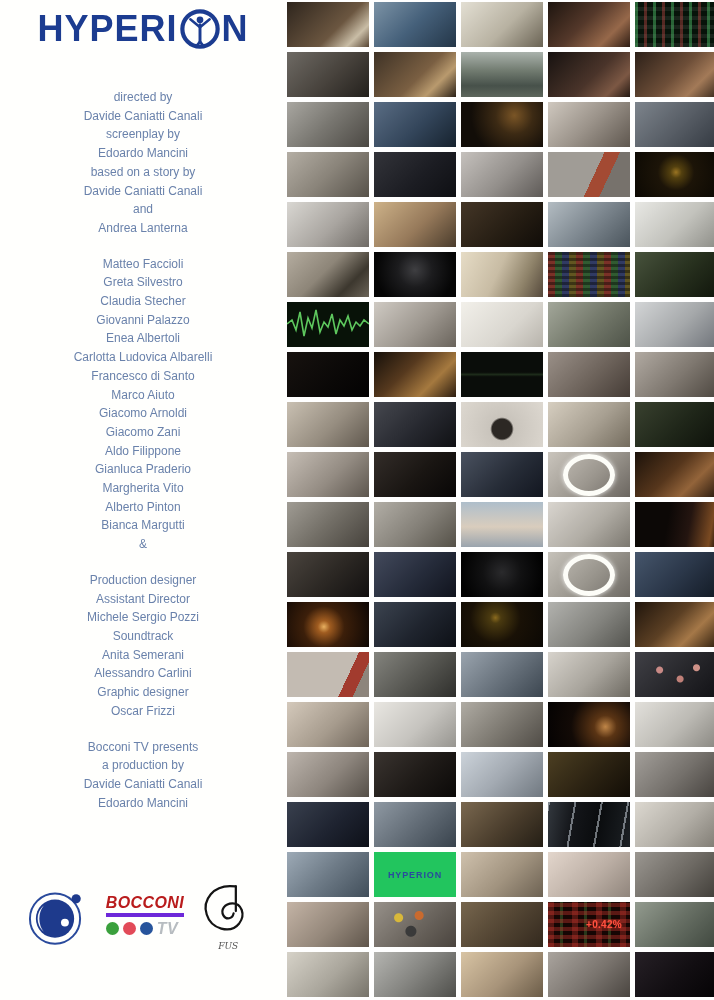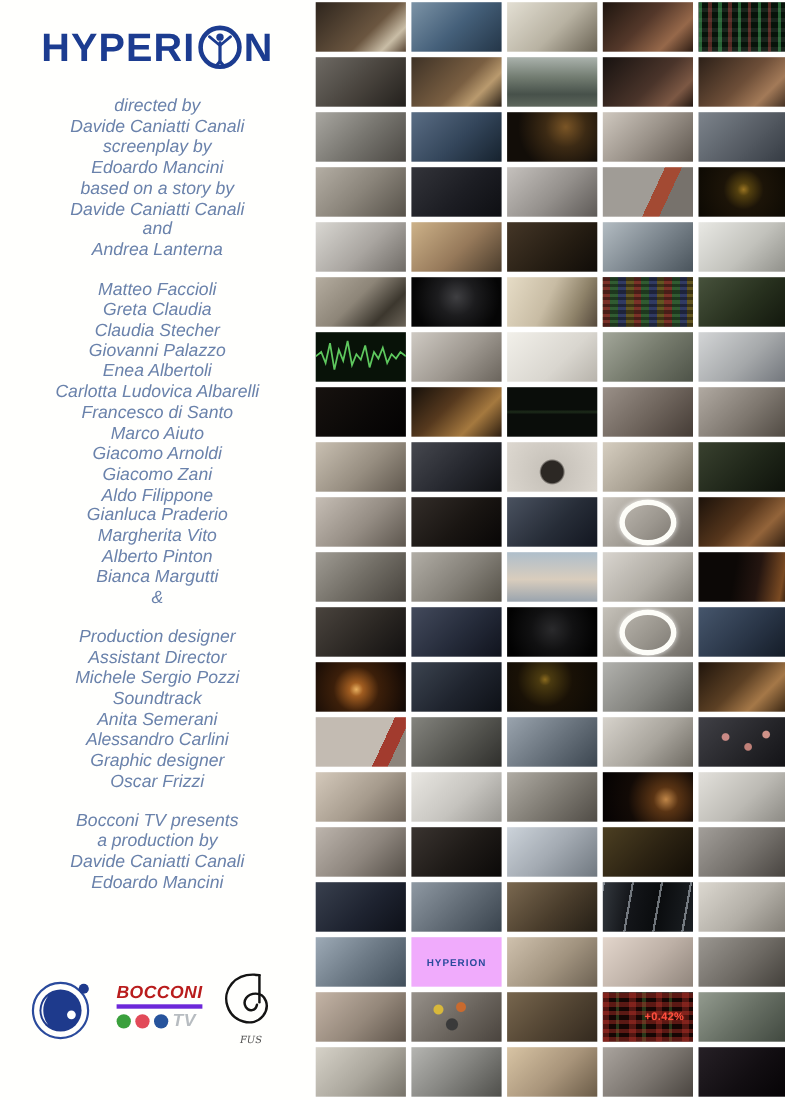--- a/index.html
+++ b/index.html
@@ -6,27 +6,27 @@
   body {
     width:714px; height:1000px; position:relative; overflow:hidden;
     background:#ffffff; font-family:"Liberation Sans", sans-serif;
   }
 
   
   .left-panel { position:absolute; left:0; top:0; width:286px; height:1000px; background:#fffffd; }
 
   .logo-row {
     display:flex; align-items:center; justify-content:center;
-    margin-top:22px; color:#1c3c90; font-weight:bold;
+    margin-top:8px; color:#1c3c90; font-weight:bold;
     font-size:36px; letter-spacing:1px; line-height:1;
   }
   .logo-row .o-icon { width:42px; height:42px; margin:0 1px; display:block; }
 
   .credits { position:absolute; top:88px; left:0; right:0; text-align:center;
-    color:#6a82ab; font-size:16px; line-height:18.7px; font-weight:400;font-style:italic; }
+    color:#6a82ab; font-size:12px; line-height:18.7px; font-weight:400; }
   .credit-block { margin:0 0 17px 0; }
   .credit-line { white-space:nowrap; }
 
   
   .logos-row { position:absolute; left:0; top:880px; width:280px;
     display:flex; align-items:center; justify-content:center; gap:16px; }
   .lens-logo { width:66px; height:68px; }
   .bocconi { display:flex; flex-direction:column; align-items:flex-start; }
   .bocconi-name { font-style:italic; font-weight:bold; font-size:16px; color:#b91c1c;
     letter-spacing:.4px; border-bottom:4px solid #6d28d9; padding-bottom:1px; }
@@ -76,21 +76,21 @@
         <div class="credit-line">Davide Caniatti Canali</div>
         <div class="credit-line">screenplay by</div>
         <div class="credit-line">Edoardo Mancini</div>
         <div class="credit-line">based on a story by</div>
         <div class="credit-line">Davide Caniatti Canali</div>
         <div class="credit-line">and</div>
         <div class="credit-line">Andrea Lanterna</div>
       </div>
     <div class="credit-block">
         <div class="credit-line">Matteo Faccioli</div>
-        <div class="credit-line">Greta Claudia</div>
+        <div class="credit-line">Greta Silvestro</div>
         <div class="credit-line">Claudia Stecher</div>
         <div class="credit-line">Giovanni Palazzo</div>
         <div class="credit-line">Enea Albertoli</div>
         <div class="credit-line">Carlotta Ludovica Albarelli</div>
         <div class="credit-line">Francesco di Santo</div>
         <div class="credit-line">Marco Aiuto</div>
         <div class="credit-line">Giacomo Arnoldi</div>
         <div class="credit-line">Giacomo Zani</div>
         <div class="credit-line">Aldo Filippone</div>
         <div class="credit-line">Gianluca Praderio</div>
@@ -232,21 +232,21 @@
     <div class="thumb" style="background: linear-gradient(135deg, rgb(58, 52, 48), rgb(30, 26, 23) 55%, rgb(11, 9, 8));"></div>
     <div class="thumb" style="background: linear-gradient(135deg, rgb(204, 211, 218), rgb(163, 170, 178) 50%, rgb(112, 120, 128));"></div>
     <div class="thumb" style="background: linear-gradient(135deg, rgb(76, 63, 34), rgb(43, 34, 18) 55%, rgb(18, 13, 6));"></div>
     <div class="thumb" style="background: linear-gradient(135deg, rgb(163, 159, 154), rgb(116, 112, 107) 55%, rgb(70, 66, 62));"></div>
     <div class="thumb" style="background: linear-gradient(135deg, rgb(57, 64, 78), rgb(30, 35, 48) 55%, rgb(13, 16, 24));"></div>
     <div class="thumb" style="background: linear-gradient(135deg, rgb(143, 153, 163), rgb(95, 105, 115) 55%, rgb(57, 67, 77));"></div>
     <div class="thumb" style="background: linear-gradient(135deg, rgb(122, 104, 80), rgb(74, 61, 44) 55%, rgb(36, 30, 21));"></div>
     <div class="thumb" style="background: repeating-linear-gradient(100deg, rgba(230, 240, 250, 0.45) 0px, rgba(230, 240, 250, 0.45) 2px, rgba(0, 0, 0, 0) 2px, rgba(0, 0, 0, 0) 26px), linear-gradient(100deg, rgb(51, 56, 62) 0%, rgb(20, 22, 26) 30%, rgb(10, 12, 14) 60%, rgb(28, 32, 36) 100%);"></div>
     <div class="thumb" style="background: linear-gradient(135deg, rgb(220, 216, 208), rgb(178, 174, 166) 55%, rgb(128, 124, 116));"></div>
     <div class="thumb" style="background: linear-gradient(135deg, rgb(157, 170, 182), rgb(109, 122, 134) 50%, rgb(65, 78, 90));"></div>
-    <div class="thumb card" style="background: #f0abfc;">
+    <div class="thumb card" style="background: #22c55e;">
       <span class="label">HYPERION</span>
     </div>
     <div class="thumb" style="background: linear-gradient(135deg, rgb(207, 193, 173), rgb(161, 147, 127) 55%, rgb(109, 98, 83));"></div>
     <div class="thumb" style="background: linear-gradient(135deg, rgb(227, 214, 204), rgb(188, 175, 165) 55%, rgb(144, 133, 124));"></div>
     <div class="thumb" style="background: linear-gradient(135deg, rgb(155, 151, 145), rgb(109, 105, 99) 55%, rgb(65, 62, 57));"></div>
     <div class="thumb" style="background: linear-gradient(135deg, rgb(196, 180, 166), rgb(148, 135, 122) 55%, rgb(95, 85, 75));"></div>
     <div class="thumb" style="background: radial-gradient(circle at 30% 35%, rgb(216, 184, 58) 0px, rgb(216, 184, 58) 4px, rgba(0, 0, 0, 0) 5px), radial-gradient(circle at 55% 30%, rgb(201, 106, 46) 0px, rgb(201, 106, 46) 4px, rgba(0, 0, 0, 0) 5px), radial-gradient(circle at 45% 65%, rgb(58, 58, 58) 0px, rgb(58, 58, 58) 5px, rgba(0, 0, 0, 0) 6px), linear-gradient(135deg, rgb(151, 145, 138), rgb(107, 101, 94) 55%, rgb(74, 68, 62));"></div>
     <div class="thumb" style="background: linear-gradient(135deg, rgb(119, 102, 78), rgb(84, 70, 52) 50%, rgb(51, 41, 30));"></div>
     <div class="thumb ticker" style="background: repeating-linear-gradient(0deg, rgba(220, 60, 50, 0.35) 0px, rgba(220, 60, 50, 0.35) 4px, rgba(0, 0, 0, 0) 4px, rgba(0, 0, 0, 0) 8px), repeating-linear-gradient(90deg, rgba(220, 60, 50, 0.3) 0px, rgba(220, 60, 50, 0.3) 6px, rgba(0, 0, 0, 0) 6px, rgba(0, 0, 0, 0) 12px, rgba(90, 200, 90, 0.25) 12px, rgba(90, 200, 90, 0.25) 15px, rgba(0, 0, 0, 0) 15px, rgba(0, 0, 0, 0) 24px), rgb(22, 6, 4);">
       <span class="label">+0.42%</span>

